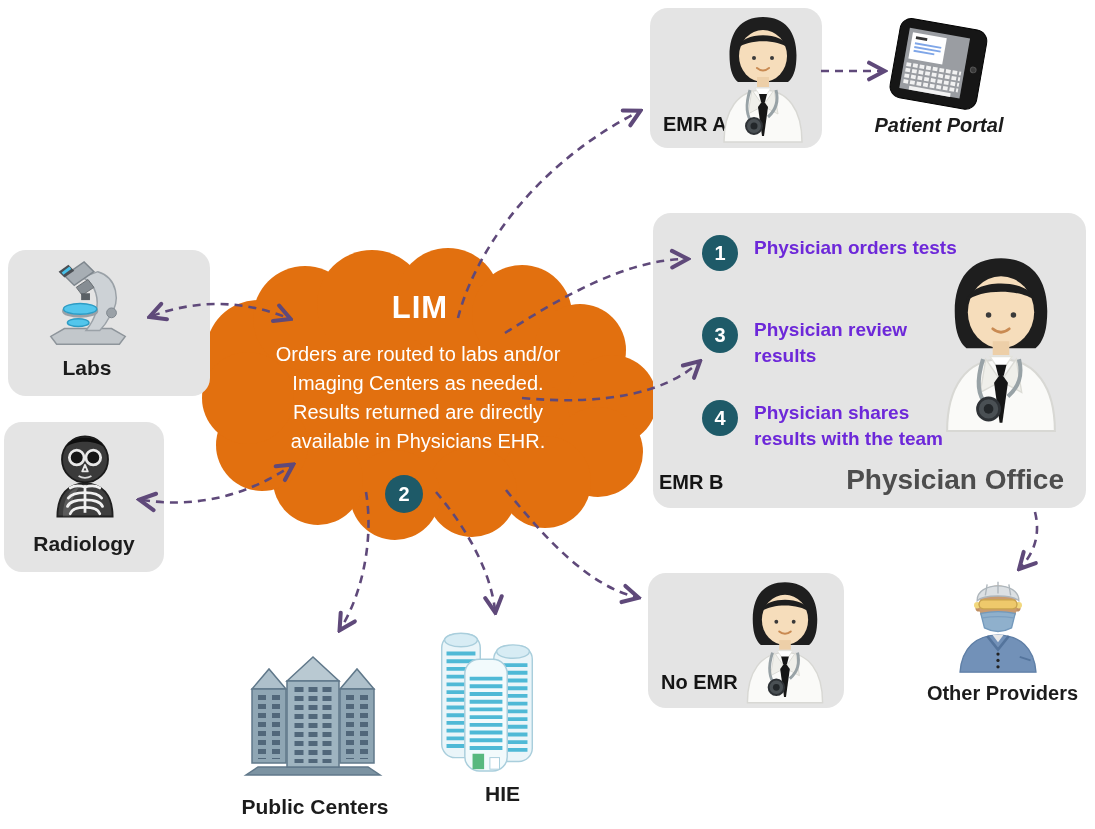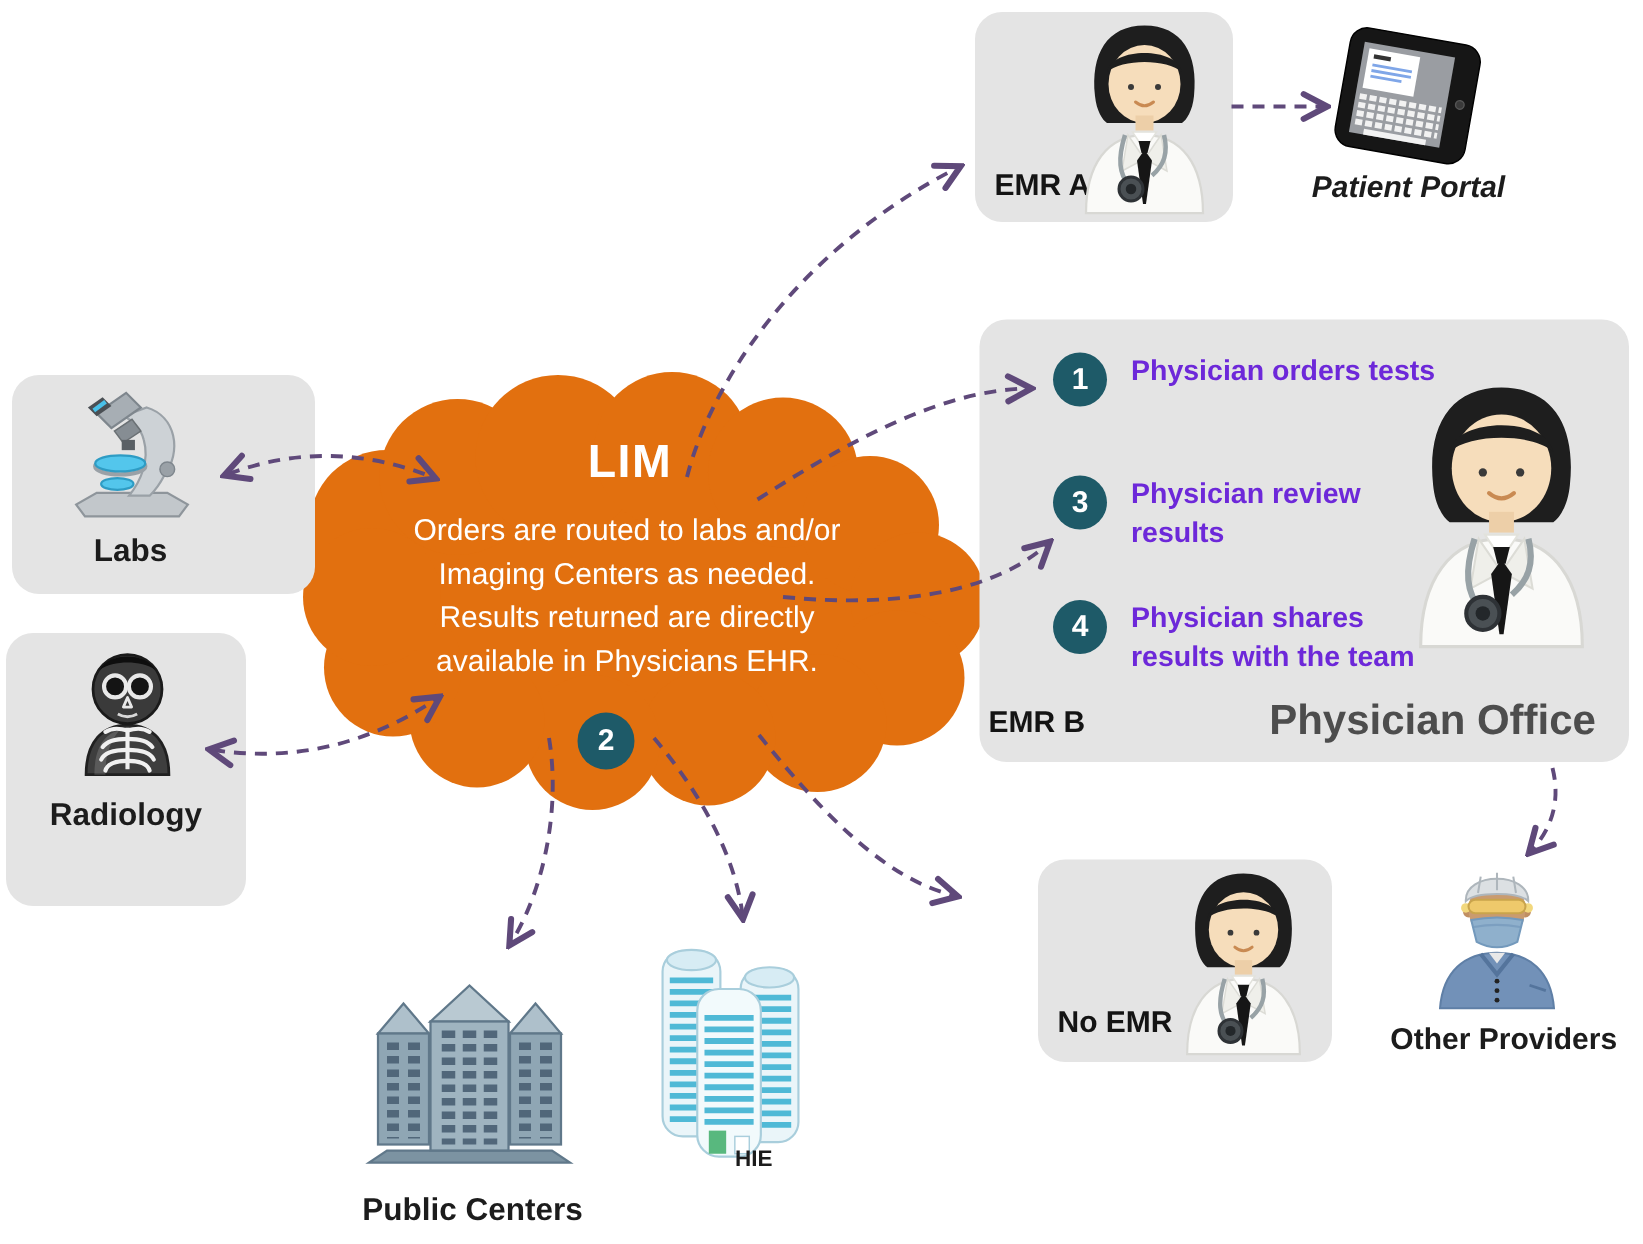--- a/index.html
+++ b/index.html
@@ -173,21 +173,21 @@
   <div id="cloud-title">LIM</div>
   <div id="cloud-badge" class="step-badge">2</div>
 
   <div class="gbox" style="left:8px;top:250px;width:158px;height:146px;padding-left:44px;">
     <svg class="icon-svg" style="left:30px;top:6px;" width="100" height="98">
         <use href="#sym-microscope"></use>
       </svg>
     <div class="node-label abs" style="left:0;top:106px;width:158px;font-size:21px;">Labs</div>
   </div>
 
-  <div class="gbox" style="left:4px;top:422px;width:160px;height:182px;">
+  <div class="gbox" style="left:4px;top:422px;width:160px;height:150px;">
     <svg class="icon-svg" style="left:35px;top:6px;" width="92" height="96">
         <use href="#sym-xray"></use>
       </svg>
     <div class="node-label abs" style="left:0;top:110px;width:160px;font-size:21px;">Radiology</div>
   </div>
 
   <div class="gbox" style="left:650px;top:8px;width:172px;height:140px;">
     <svg class="icon-svg" style="left:58px;top:6px;" width="110" height="130">
         <use href="#sym-doctor"></use>
       </svg>
@@ -214,41 +214,41 @@
     </div>
     <div class="step-row" style="left:49px;top:187px;">
       <div class="step-badge">4</div>
       <div class="step-text">Physician shares results with the team</div>
     </div>
 
     <div class="corner-label" style="left:6px;bottom:14px;">EMR B</div>
     <div id="office-name">Physician Office</div>
   </div>
 
-  <div class="gbox" style="left:648px;top:573px;width:196px;height:135px;margin-left:44px;">
+  <div class="gbox" style="left:648px;top:573px;width:196px;height:135px;">
     <svg class="icon-svg" style="left:84px;top:6px;" width="106" height="126">
         <use href="#sym-doctor"></use>
       </svg>
     <div class="corner-label" style="left:13px;bottom:14px;">No EMR</div>
   </div>
 
   <svg class="icon-svg" style="left:952px;top:570px;" width="92" height="104">
       <use href="#sym-surgeon"></use>
     </svg>
   <div class="node-label abs" style="left:915px;top:682px;width:175px;font-size:20px;z-index:3;">Other Providers</div>
 
   <svg class="icon-svg" style="left:238px;top:642px;" width="150" height="142">
       <use href="#sym-buildings"></use>
     </svg>
   <div class="node-label abs" style="left:240px;top:795px;width:150px;font-size:21px;z-index:3;">Public Centers</div>
 
   <svg class="icon-svg" style="left:434px;top:616px;" width="106" height="156">
       <use href="#sym-towers"></use>
     </svg>
-  <div class="node-label abs" style="left:455px;top:764px;width:95px;font-size:15px;z-index:3;">HIE</div>
+  <div class="node-label abs" style="left:455px;top:782px;width:95px;font-size:21px;z-index:3;">HIE</div>
 
   <svg id="arrow-layer" width="1095" height="829">
     <defs>
       <marker id="ah" viewBox="0 0 12 12" refX="9" refY="6" markerWidth="8.5" markerHeight="8.5" orient="auto-start-reverse">
         <path d="M2,1.5 L10.5,6 L2,10.5" fill="none" stroke="#5F497A" stroke-width="2.2" stroke-linecap="round"></path>
       </marker>
     </defs>
     <g fill="none" stroke="#5F497A" stroke-width="2.6" stroke-dasharray="8 6">
       <path d="M152,316 Q220,291 288,318" marker-start="url(#ah)" marker-end="url(#ah)"></path>
       <path d="M142,500 Q222,512 291,466" marker-start="url(#ah)" marker-end="url(#ah)"></path>

